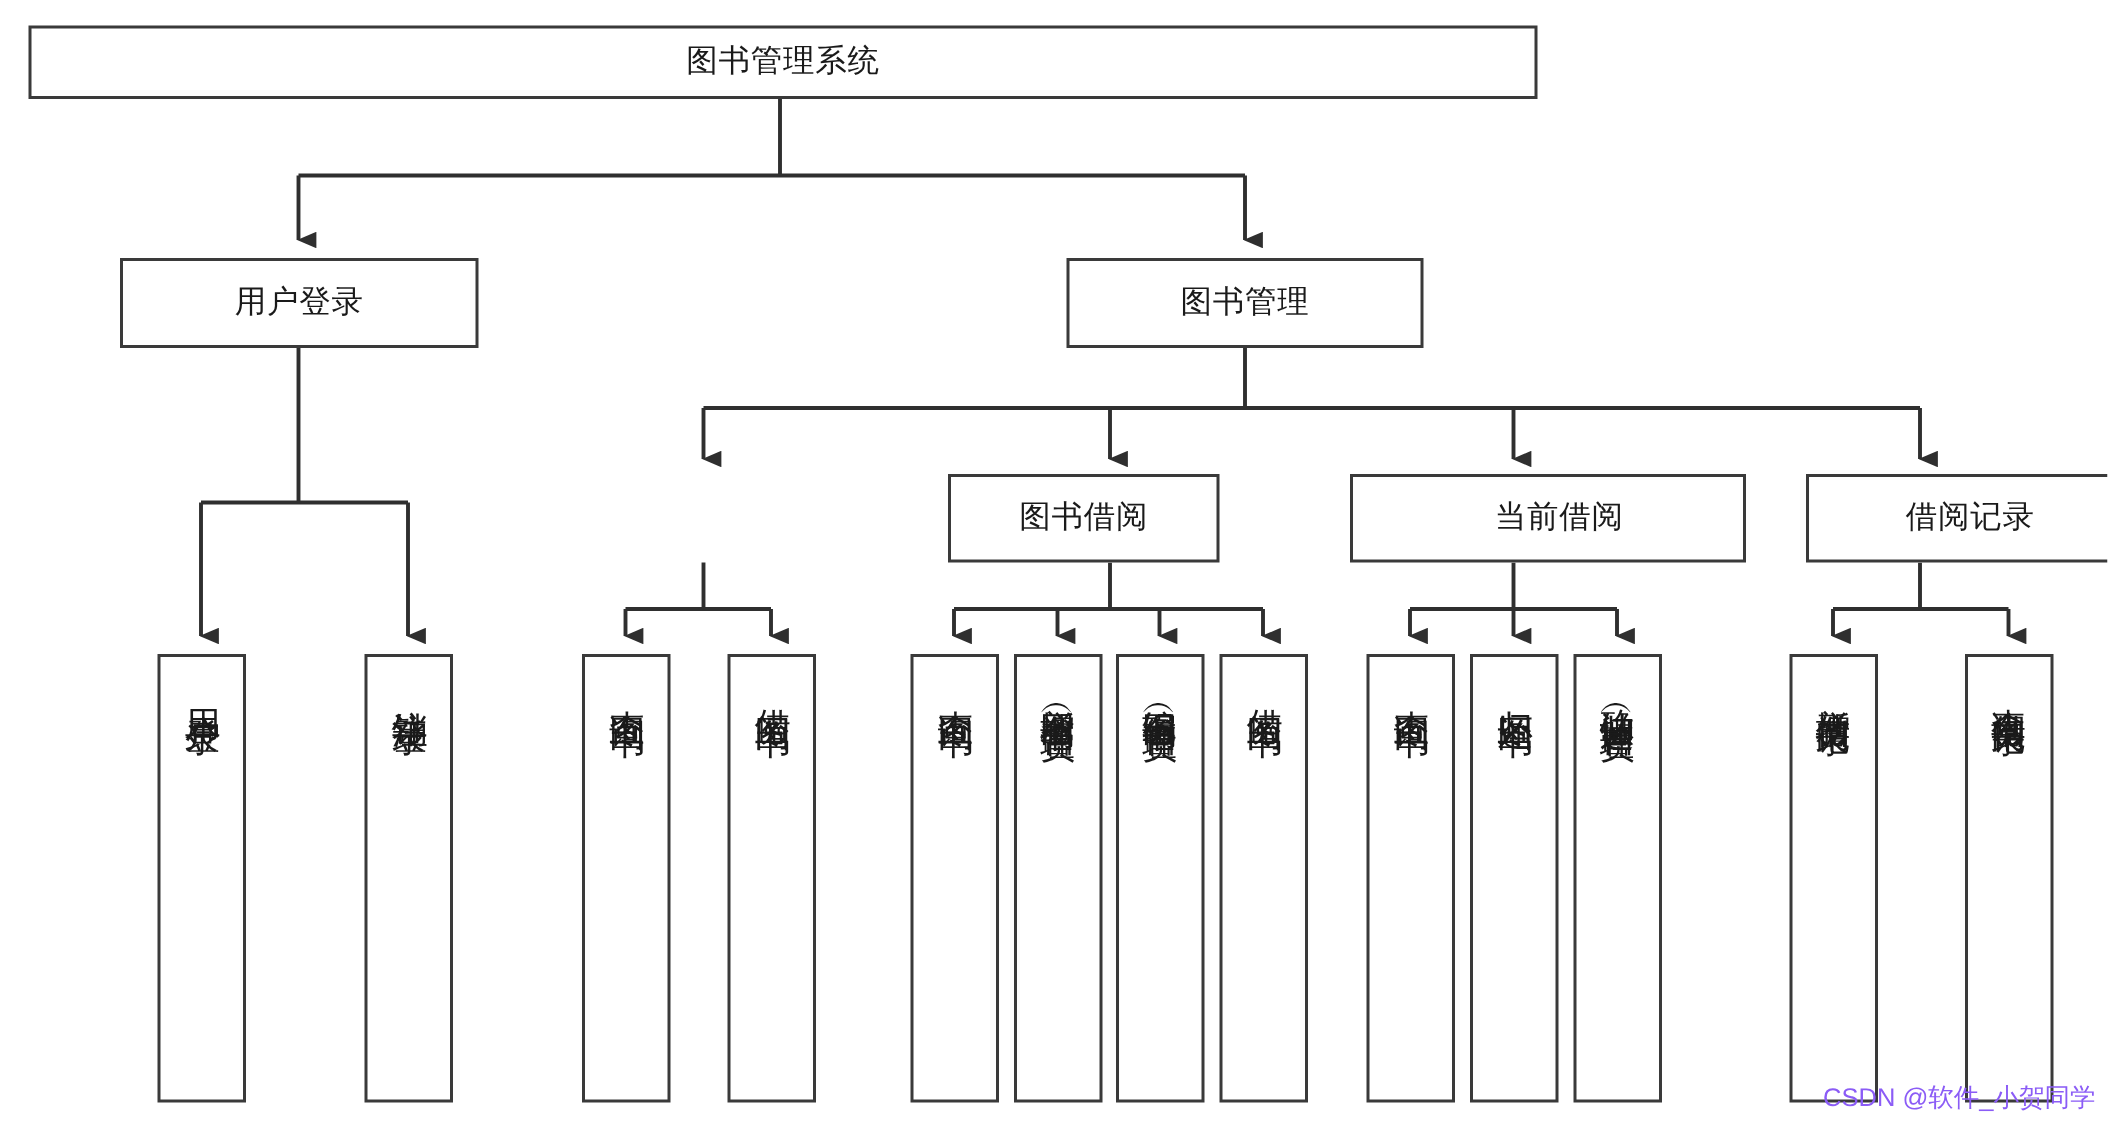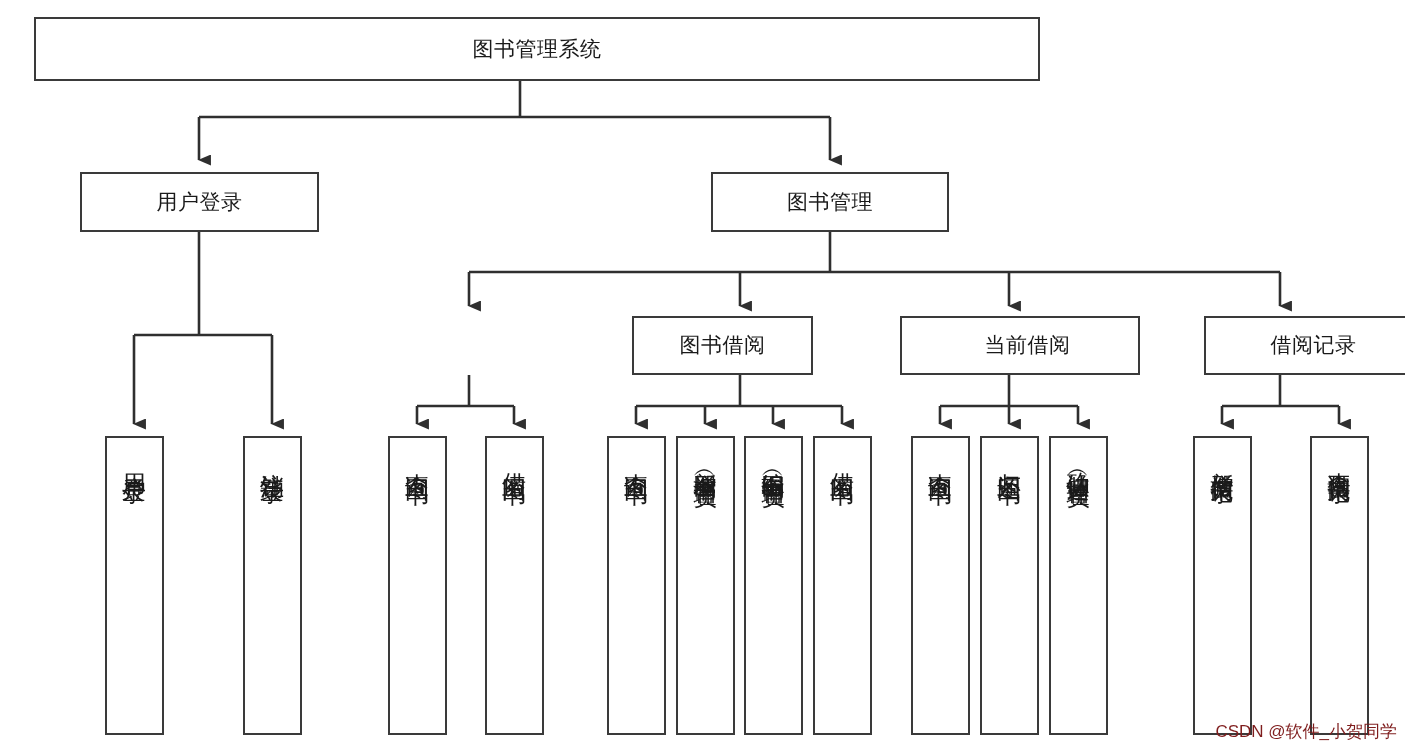--- a/index.html
+++ b/index.html
@@ -42,21 +42,21 @@
     letter-spacing:3px;
     white-space:nowrap;
   }
   .node.v.compact .label{font-size:23px;letter-spacing:2px;}
 
   #watermark{
     position:absolute;
     right:8px;
     bottom:4px;
     font-size:17px;
-    color:#7f1d1d;
+    color:#8b5cf6;
     white-space:nowrap;
     z-index:5;
     font-family:"Liberation Sans","DejaVu Sans",sans-serif;
   }
 </style>
 </head>
 <body>
 
 <div id="canvas">
 
@@ -106,38 +106,38 @@
       <path d="M1009,406 L1009,424" marker-end="url(#arrow)"></path>
       <path d="M1078,406 L1078,424" marker-end="url(#arrow)"></path>
 
       <path d="M1280,375 L1280,406"></path>
       <path d="M1222,406 L1339,406"></path>
       <path d="M1222,406 L1222,424" marker-end="url(#arrow)"></path>
       <path d="M1339,406 L1339,424" marker-end="url(#arrow)"></path>
     </g>
   </svg>
 
-  <div class="node h" style="left:34px;top:17px;width:1006px;height:64px;">
+  <div class="node h" style="left:19px;top:17px;width:1006px;height:49px;">
     <span class="label">图书管理系统</span>
   </div>
 
   <div class="node h" style="left:80px;top:172px;width:239px;height:60px;">
     <span class="label">用户登录</span>
   </div>
 
   <div class="node h" style="left:711px;top:172px;width:238px;height:60px;justify-content:center;">
     <span class="label">图书管理</span>
   </div>
 
 
   <div class="node h" style="left:632px;top:316px;width:181px;height:59px;">
     <span class="label">图书借阅</span>
   </div>
 
-  <div class="node h" style="left:900px;top:316px;width:240px;height:59px;padding-left:15px;">
+  <div class="node h" style="left:900px;top:316px;width:264px;height:59px;padding-left:15px;">
     <span class="label">当前借阅</span>
   </div>
 
   <div class="node h" style="left:1171px;top:316px;width:219px;height:59px;margin-left:33px;">
     <span class="label">借阅记录</span>
   </div>
 
   <div class="node v" style="left:105px;top:436px;width:59px;height:299px;">
     <span class="label">用户登录</span>
   </div>

